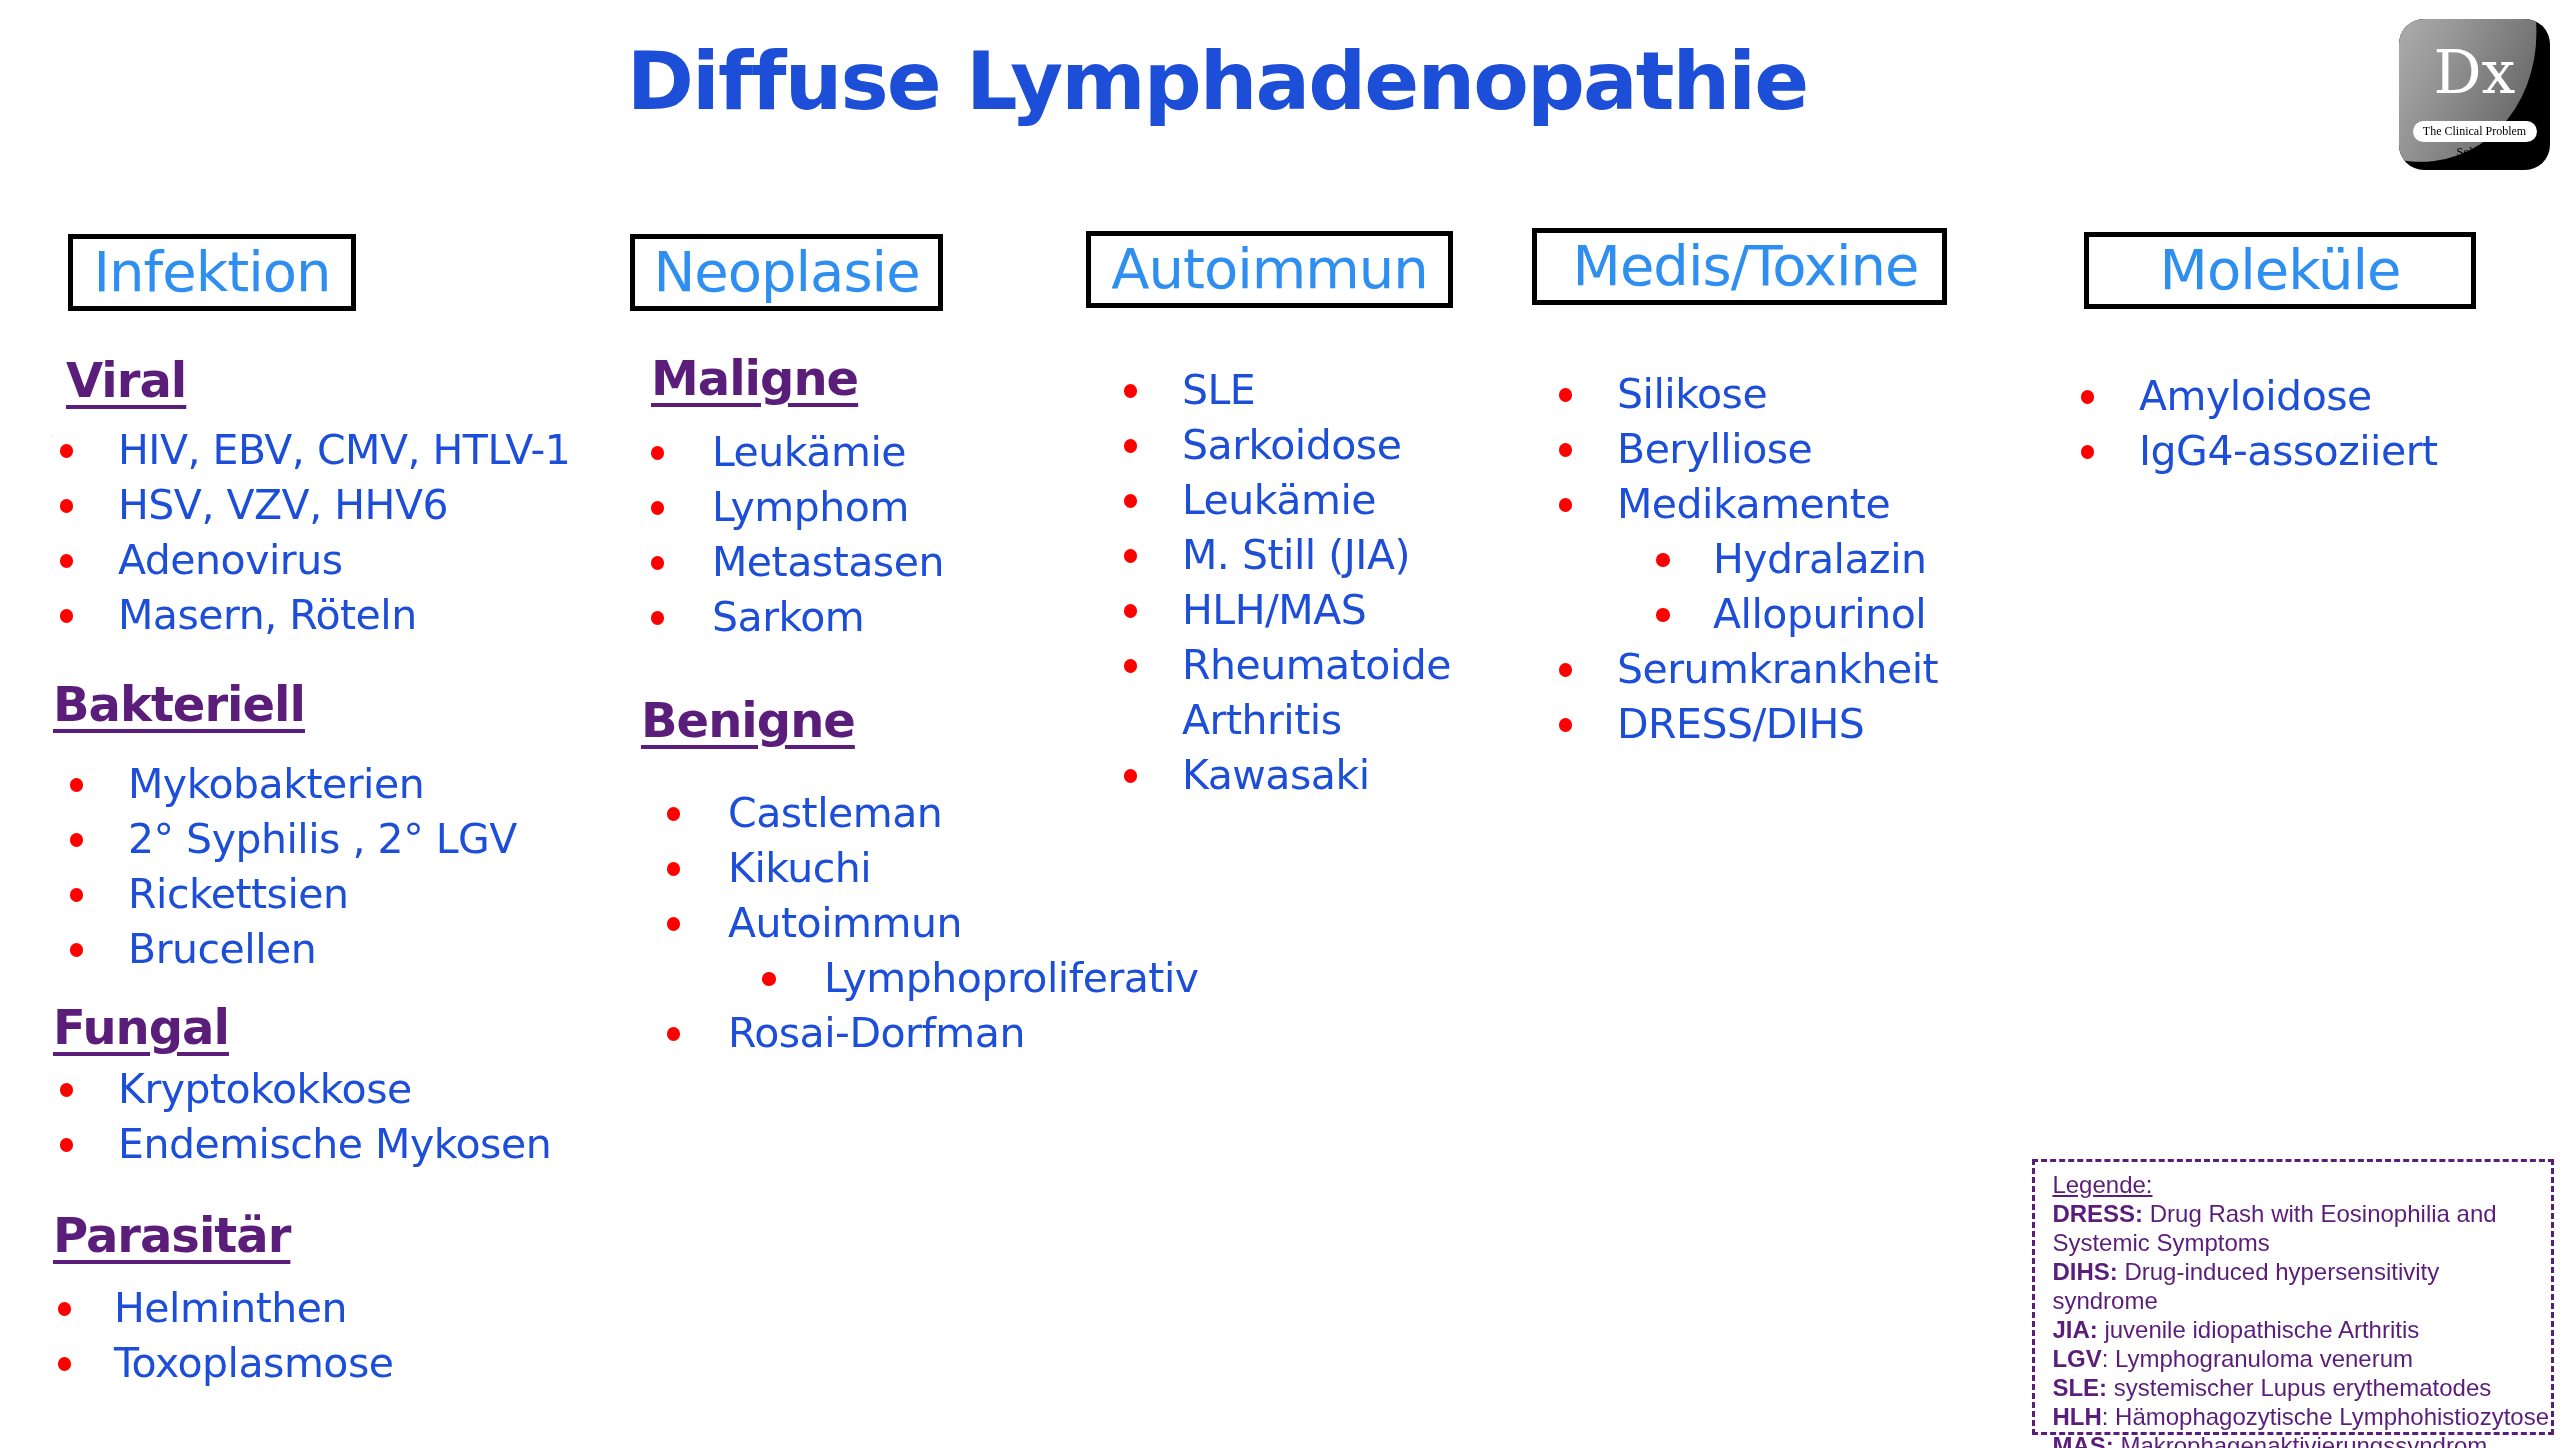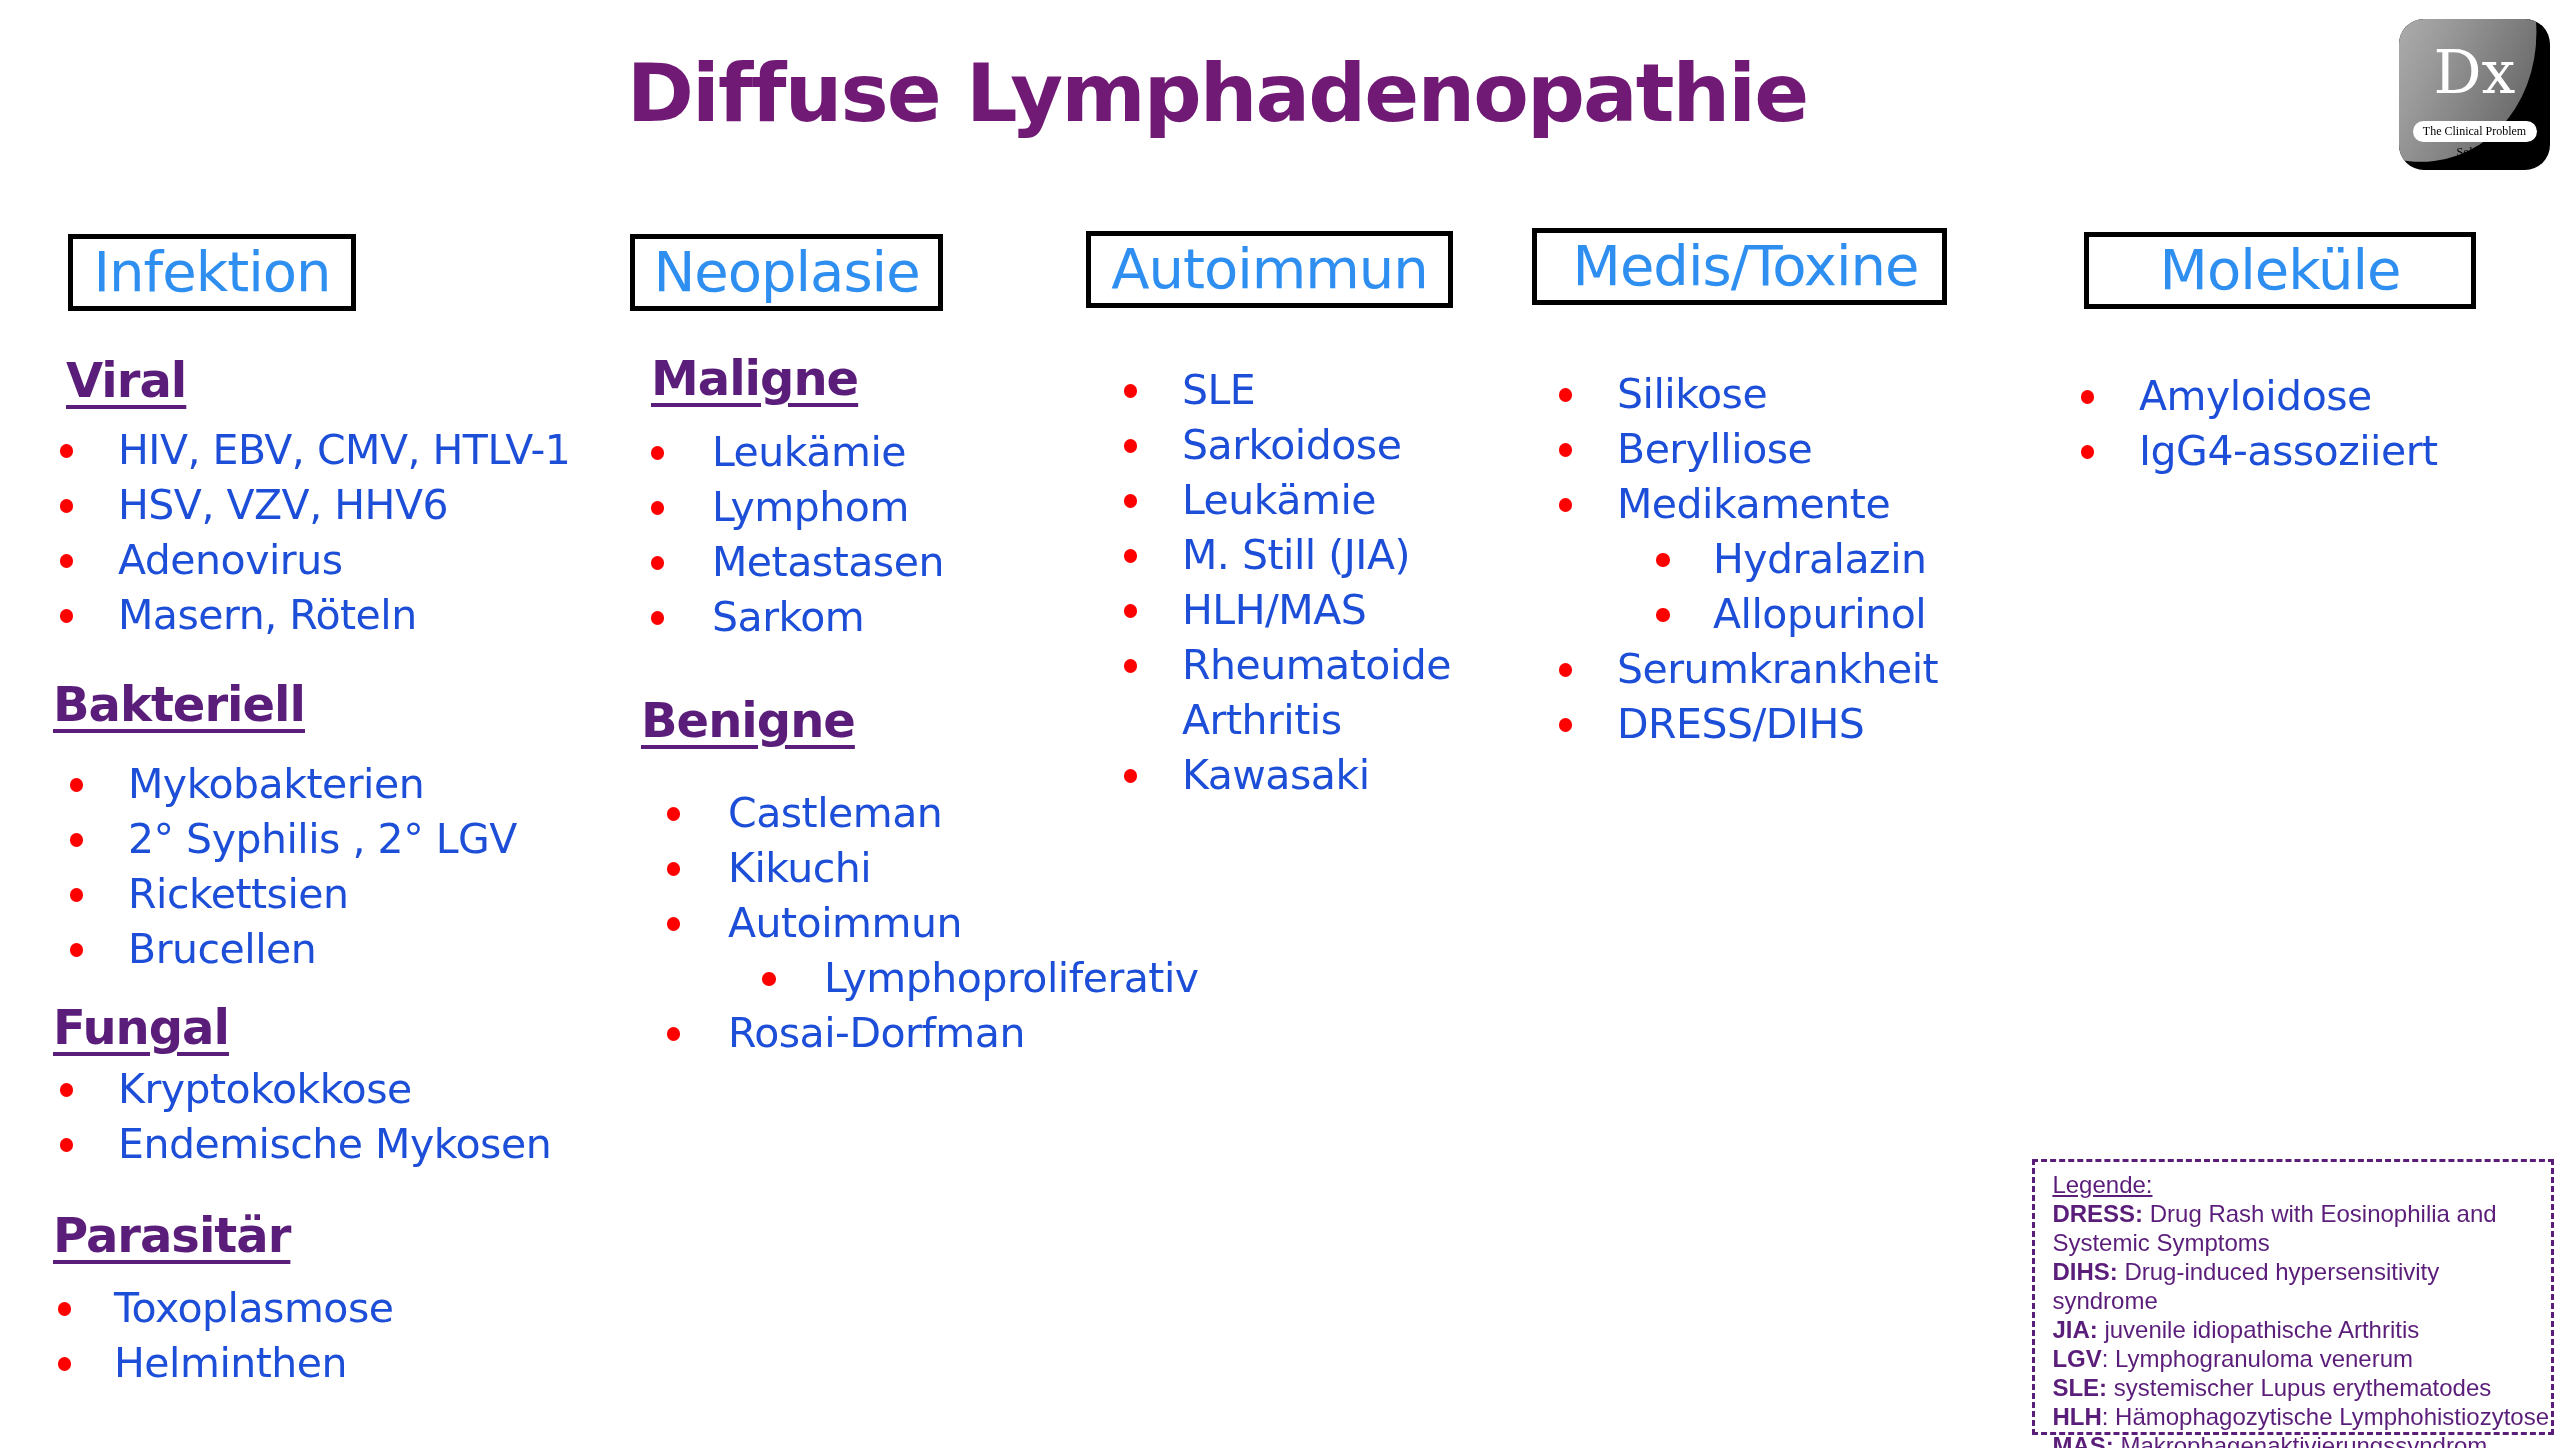--- a/index.html
+++ b/index.html
@@ -1,20 +1,20 @@
 <!DOCTYPE html>
 <html><head>
 <meta charset="utf-8">
 <style>
   html, body { margin:0; padding:0; background:#ffffff; }
   body { width:2576px; height:1449px; position:relative; overflow:hidden;
          font-family:"Liberation Sans", sans-serif; }
-  .title { position:absolute; left:0; top:46px; width:2434px; text-align:center;
+  .title { position:absolute; left:0; top:34px; width:2434px; text-align:center;
            font-family:"DejaVu Sans", sans-serif; font-weight:bold; font-size:81px;
-           color:#701a75; letter-spacing:-1.9px; }
+           color:#1d4ed8; letter-spacing:-1.9px; }
   .logo { position:absolute; left:2399px; top:19.3px; width:151px; height:151px;
           border-radius:25px; background:#000; overflow:hidden; }
   .logo .shine { position:absolute; left:-116px; top:-145px; width:251px; height:290px;
           border-radius:50%; background:linear-gradient(135deg,#f2f2f2 0%,#9a9a9a 60%,#555 100%);
           transform:rotate(-20deg); }
   .logo .dx { position:absolute; left:0; top:17.4px; width:100%; text-align:center;
           font-family:"DejaVu Serif", serif; font-size:60px; color:#fff; }
   .logo .tag { position:absolute; left:13.5px; top:102px; width:124px; height:21px;
           background:#fff; border-radius:10.6px; text-align:center;
           font-family:"Liberation Serif", serif; font-size:12px; line-height:21px; color:#000; }
@@ -68,22 +68,22 @@
 </ul>
 
 <div class="sub" style="left:53px; top:999px;">Fungal</div>
 <ul class="list" style="left:58px; top:1062px;">
   <li><span class="b" style="left:1.9px;"></span><span style="margin-left:60px;">Kryptokokkose</span></li>
   <li><span class="b" style="left:1.9px;"></span><span style="margin-left:60px;">Endemische Mykosen</span></li>
 </ul>
 
 <div class="sub" style="left:53px; top:1207px;">Parasitär</div>
 <ul class="list" style="left:56px; top:1281px;">
+  <li><span class="b" style="left:1.9px;"></span><span style="margin-left:58px;">Helminthen</span></li>
   <li><span class="b" style="left:1.9px;"></span><span style="margin-left:58px;">Toxoplasmose</span></li>
-  <li><span class="b" style="left:1.9px;"></span><span style="margin-left:58px;">Helminthen</span></li>
 </ul>
 
 <div class="sub" style="left:651px; top:350px;">Maligne</div>
 <ul class="list" style="left:649px; top:425px;">
   <li><span class="b" style="left:1.9px;"></span><span style="margin-left:63px;">Leukämie</span></li>
   <li><span class="b" style="left:1.9px;"></span><span style="margin-left:63px;">Lymphom</span></li>
   <li><span class="b" style="left:1.9px;"></span><span style="margin-left:63px;">Metastasen</span></li>
   <li><span class="b" style="left:1.9px;"></span><span style="margin-left:63px;">Sarkom</span></li>
 </ul>
 

